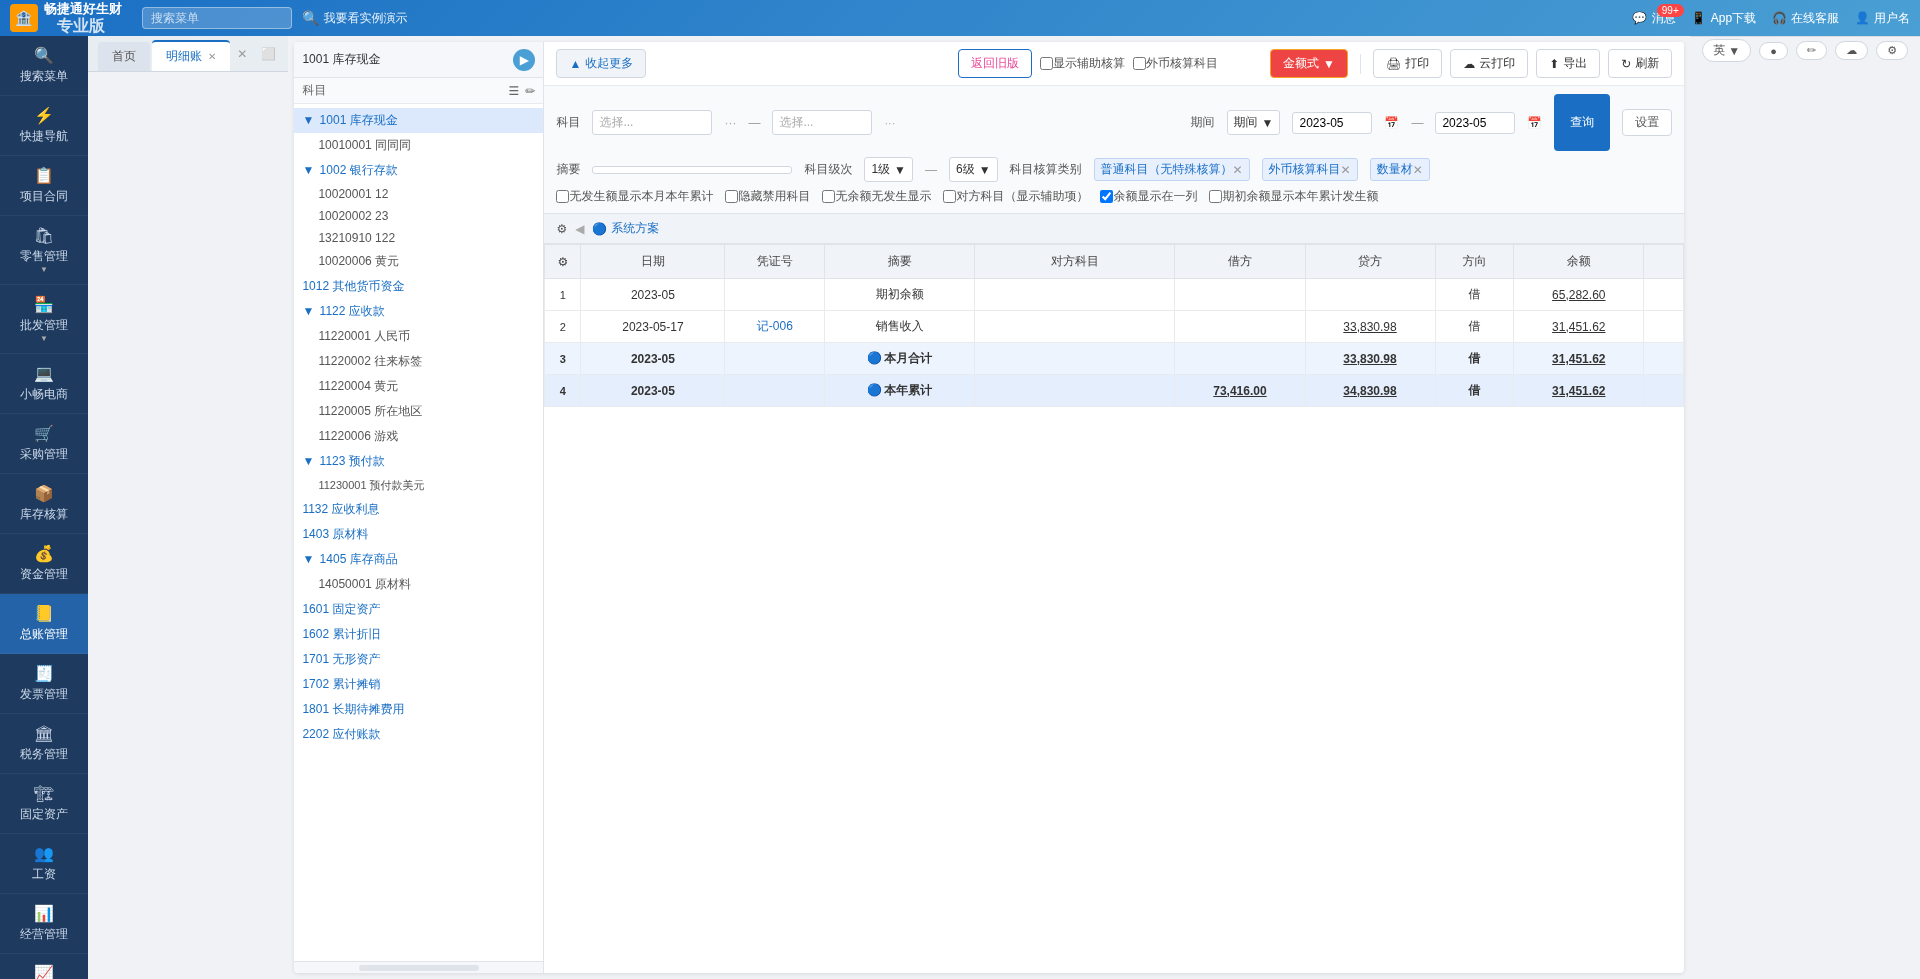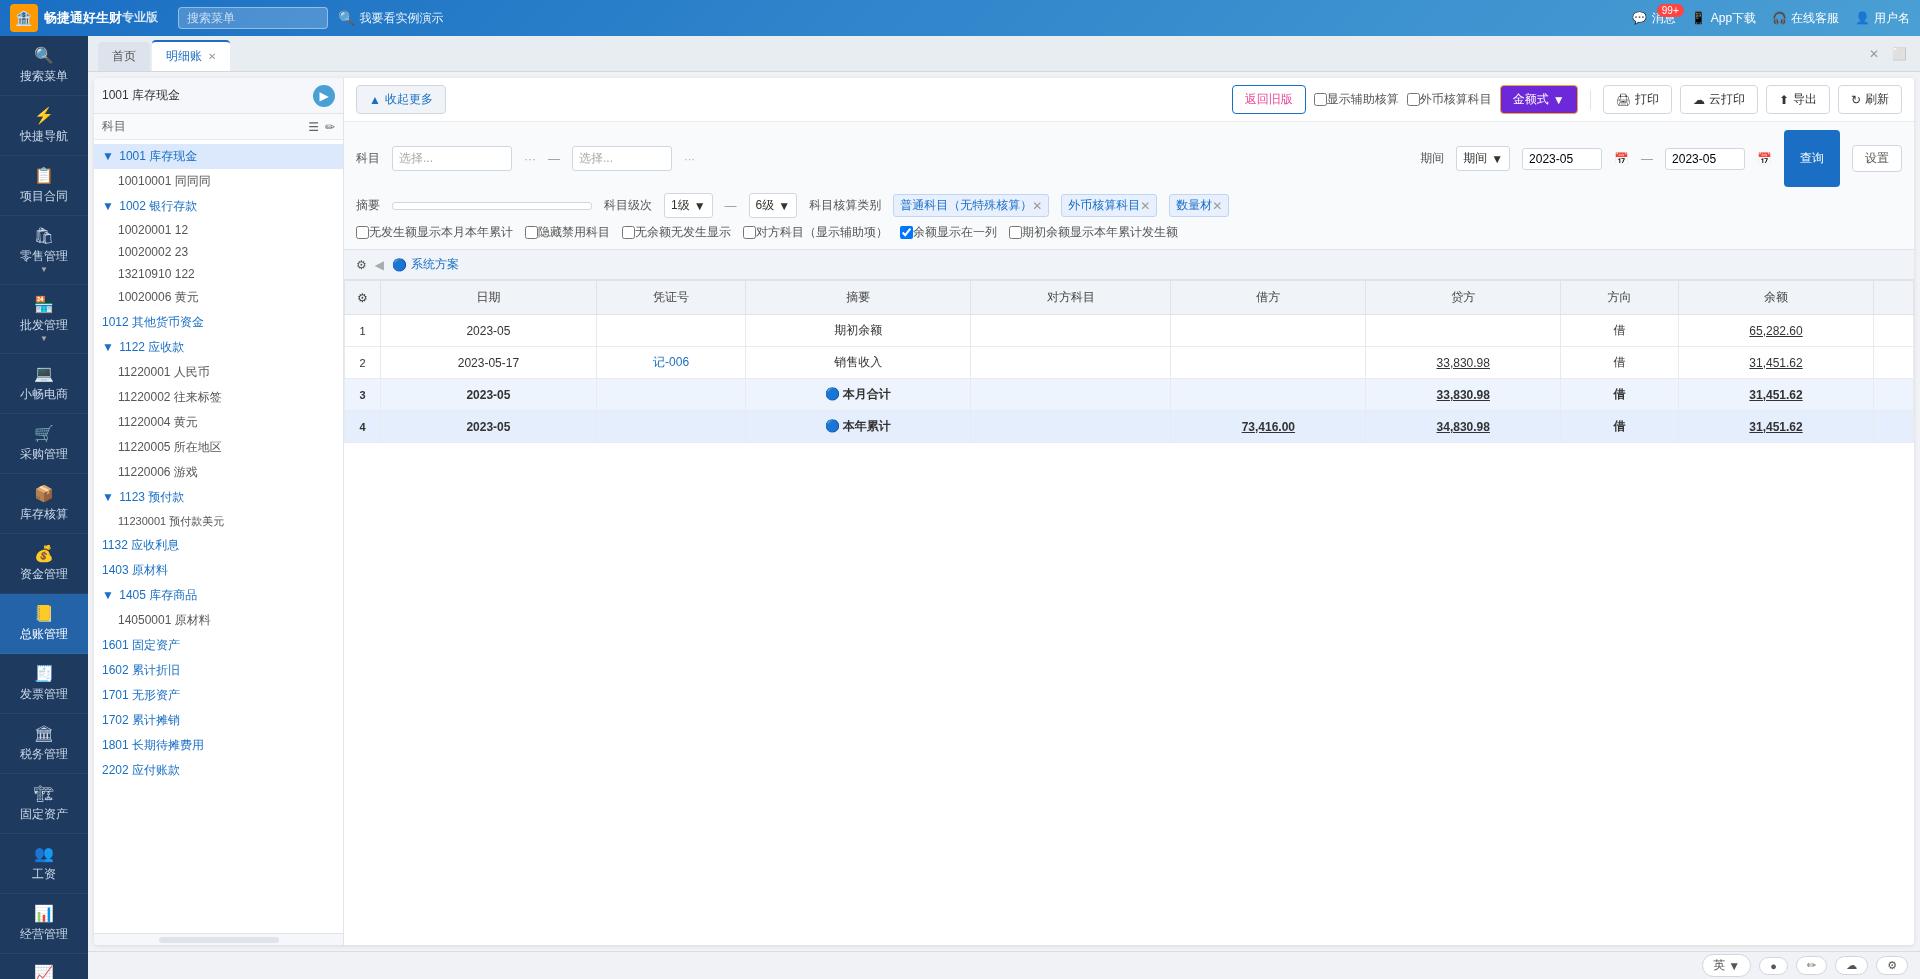--- a/index.html
+++ b/index.html
@@ -44,21 +44,21 @@
       text-align: center;
       cursor: pointer;
       font-size: 11px;
       color: #ccd9e8;
       border-bottom: 1px solid rgba(255,255,255,0.05);
     }
     .sidebar-item.active { background: #2563a8; color: white; }
     .sidebar-item .s-icon { font-size: 16px; margin-bottom: 3px; }
 
     
-    .content-area { flex: 1; display: flex; flex-direction: column; overflow: hidden; background: #f0f2f5; }
+    .content-area { flex: 1; display: flex; flex-direction: row; overflow: hidden; background: #f0f2f5; }
 
     
     .tab-bar {
       height: 36px;
       background: #e8edf2;
       display: flex;
       align-items: flex-end;
       padding: 0 10px;
       border-bottom: 1px solid #d0d7e0;
       flex-shrink: 0;
@@ -123,21 +123,21 @@
       height: 44px;
       display: flex;
       align-items: center;
       padding: 0 12px;
       border-bottom: 1px solid #e8eaed;
       gap: 8px;
       background: white;
       flex-shrink: 0;
     }
     .btn { padding: 5px 12px; border-radius: 4px; border: 1px solid #d0d7e0; cursor: pointer; font-size: 12px; background: white; color: #333; display: flex; align-items: center; gap: 4px; }
-    .btn.gold { background: #6d28d9; color: white; border-color: #f5a623; }
+    .btn.gold { background: #ef4444; color: white; border-color: #f5a623; margin-left: 44px; }
     .checkbox-group { display: flex; align-items: center; gap: 0; font-size: 12px; color: #555; }
     .checkbox-group input { cursor: pointer; }
     .toolbar-spacer { flex: 1; }
 
     
     .filter-panel {
       background: #f9fafb;
       border-bottom: 1px solid #e0e4ea;
       padding: 8px 12px;
       flex-shrink: 0;
@@ -194,23 +194,23 @@
 
     .top-right-corner { display: flex; gap: 6px; }
     .corner-btn { width: 20px; height: 20px; display: flex; align-items: center; justify-content: center; cursor: pointer; color: #999; font-size: 12px; }
   </style>
 </head>
 <body>
 
 <div class="top-bar">
   <div class="top-bar-logo">
     <div class="logo-icon">🏦</div>
-    <div style="display:flex;flex-direction:row;line-height:1.2;">
+    <div style="display:flex;flex-direction:column;line-height:1.2;">
       <span style="font-size:13px;font-weight:bold;">畅捷通好生财</span>
-      <span style="font-size:12px;opacity:0.8;">专业版</span>
+      <span style="font-size:16px;opacity:0.8;margin-left:13px;">专业版</span>
     </div>
   </div>
   <div class="top-bar-center">
     <input class="top-bar-search" type="text" placeholder="搜索菜单" style="">
     <div class="top-bar-demo">
       <span style="font-size:14px;">🔍</span>
       <span>我要看实例演示</span>
     </div>
   </div>
   <div class="top-bar-right">

